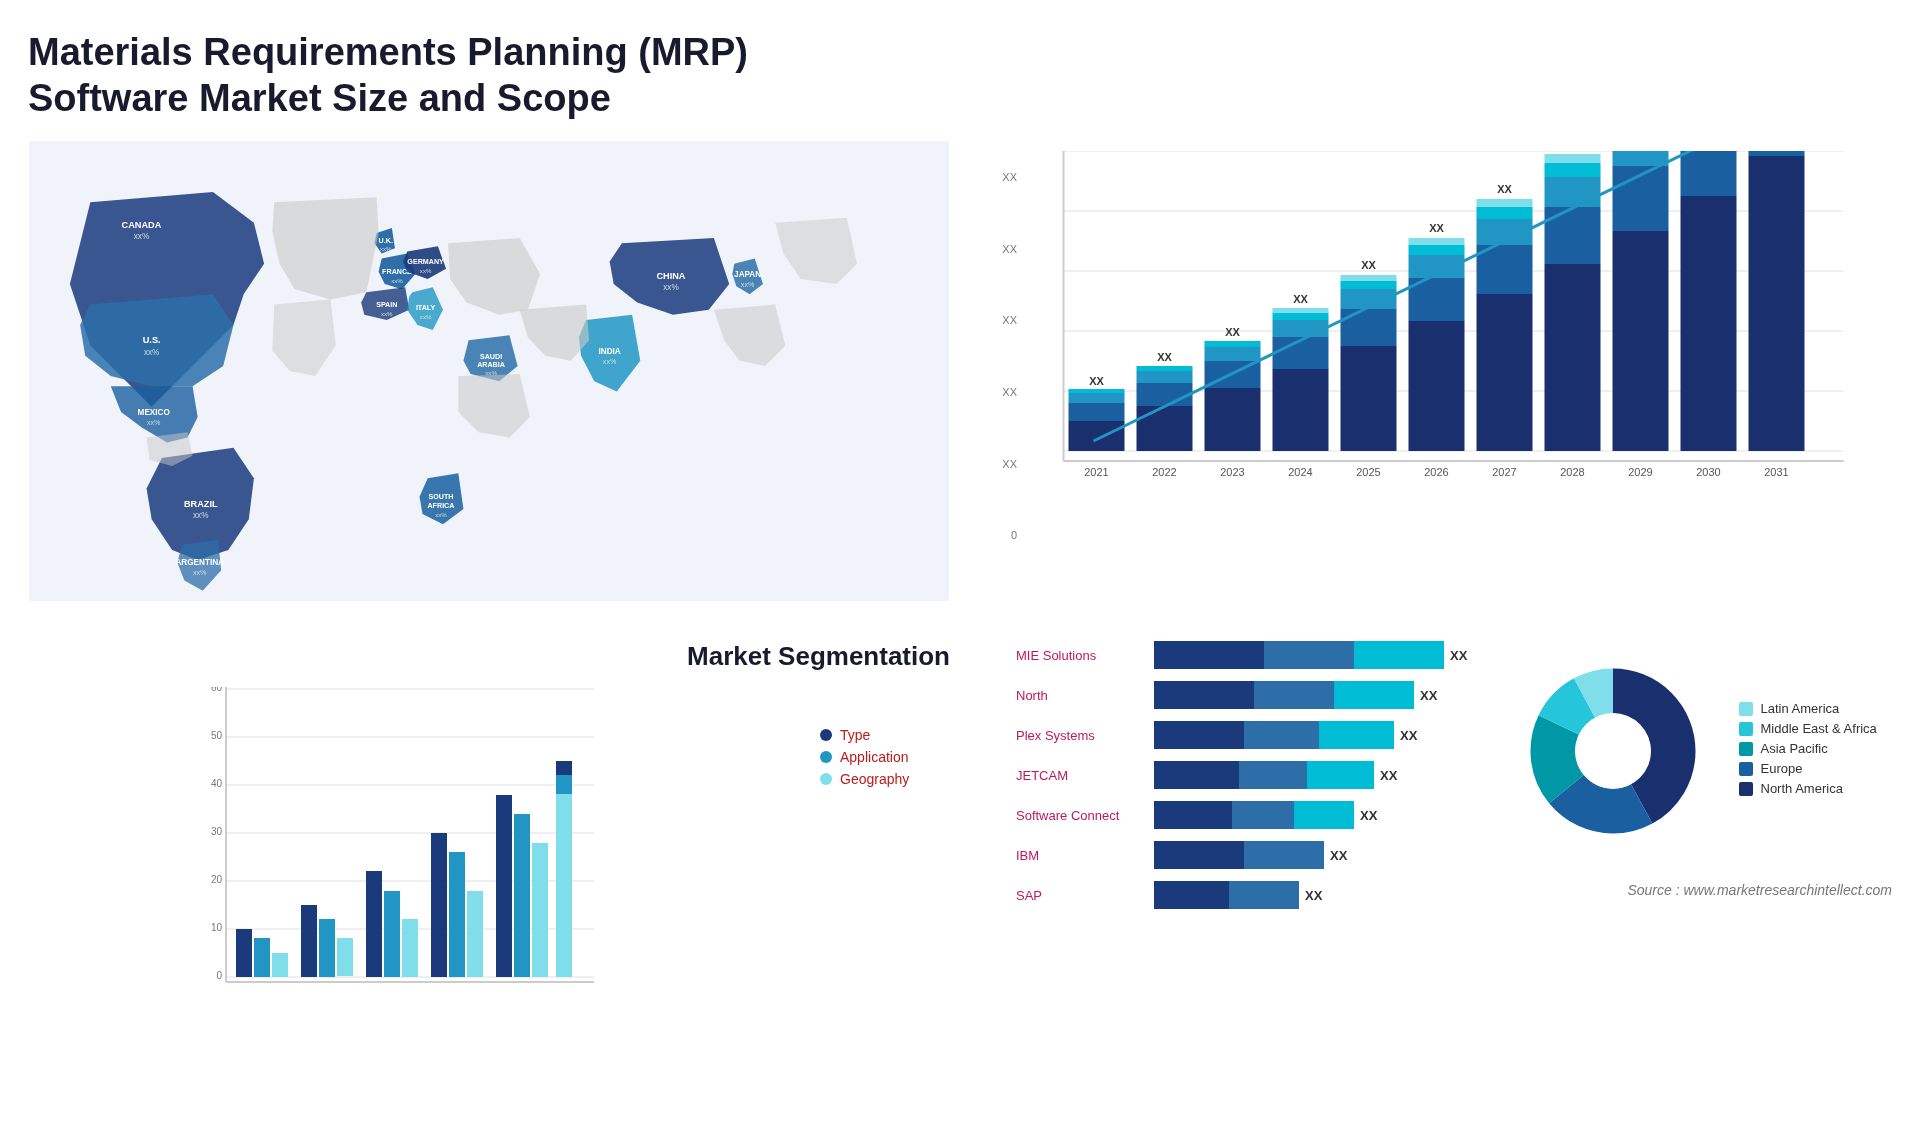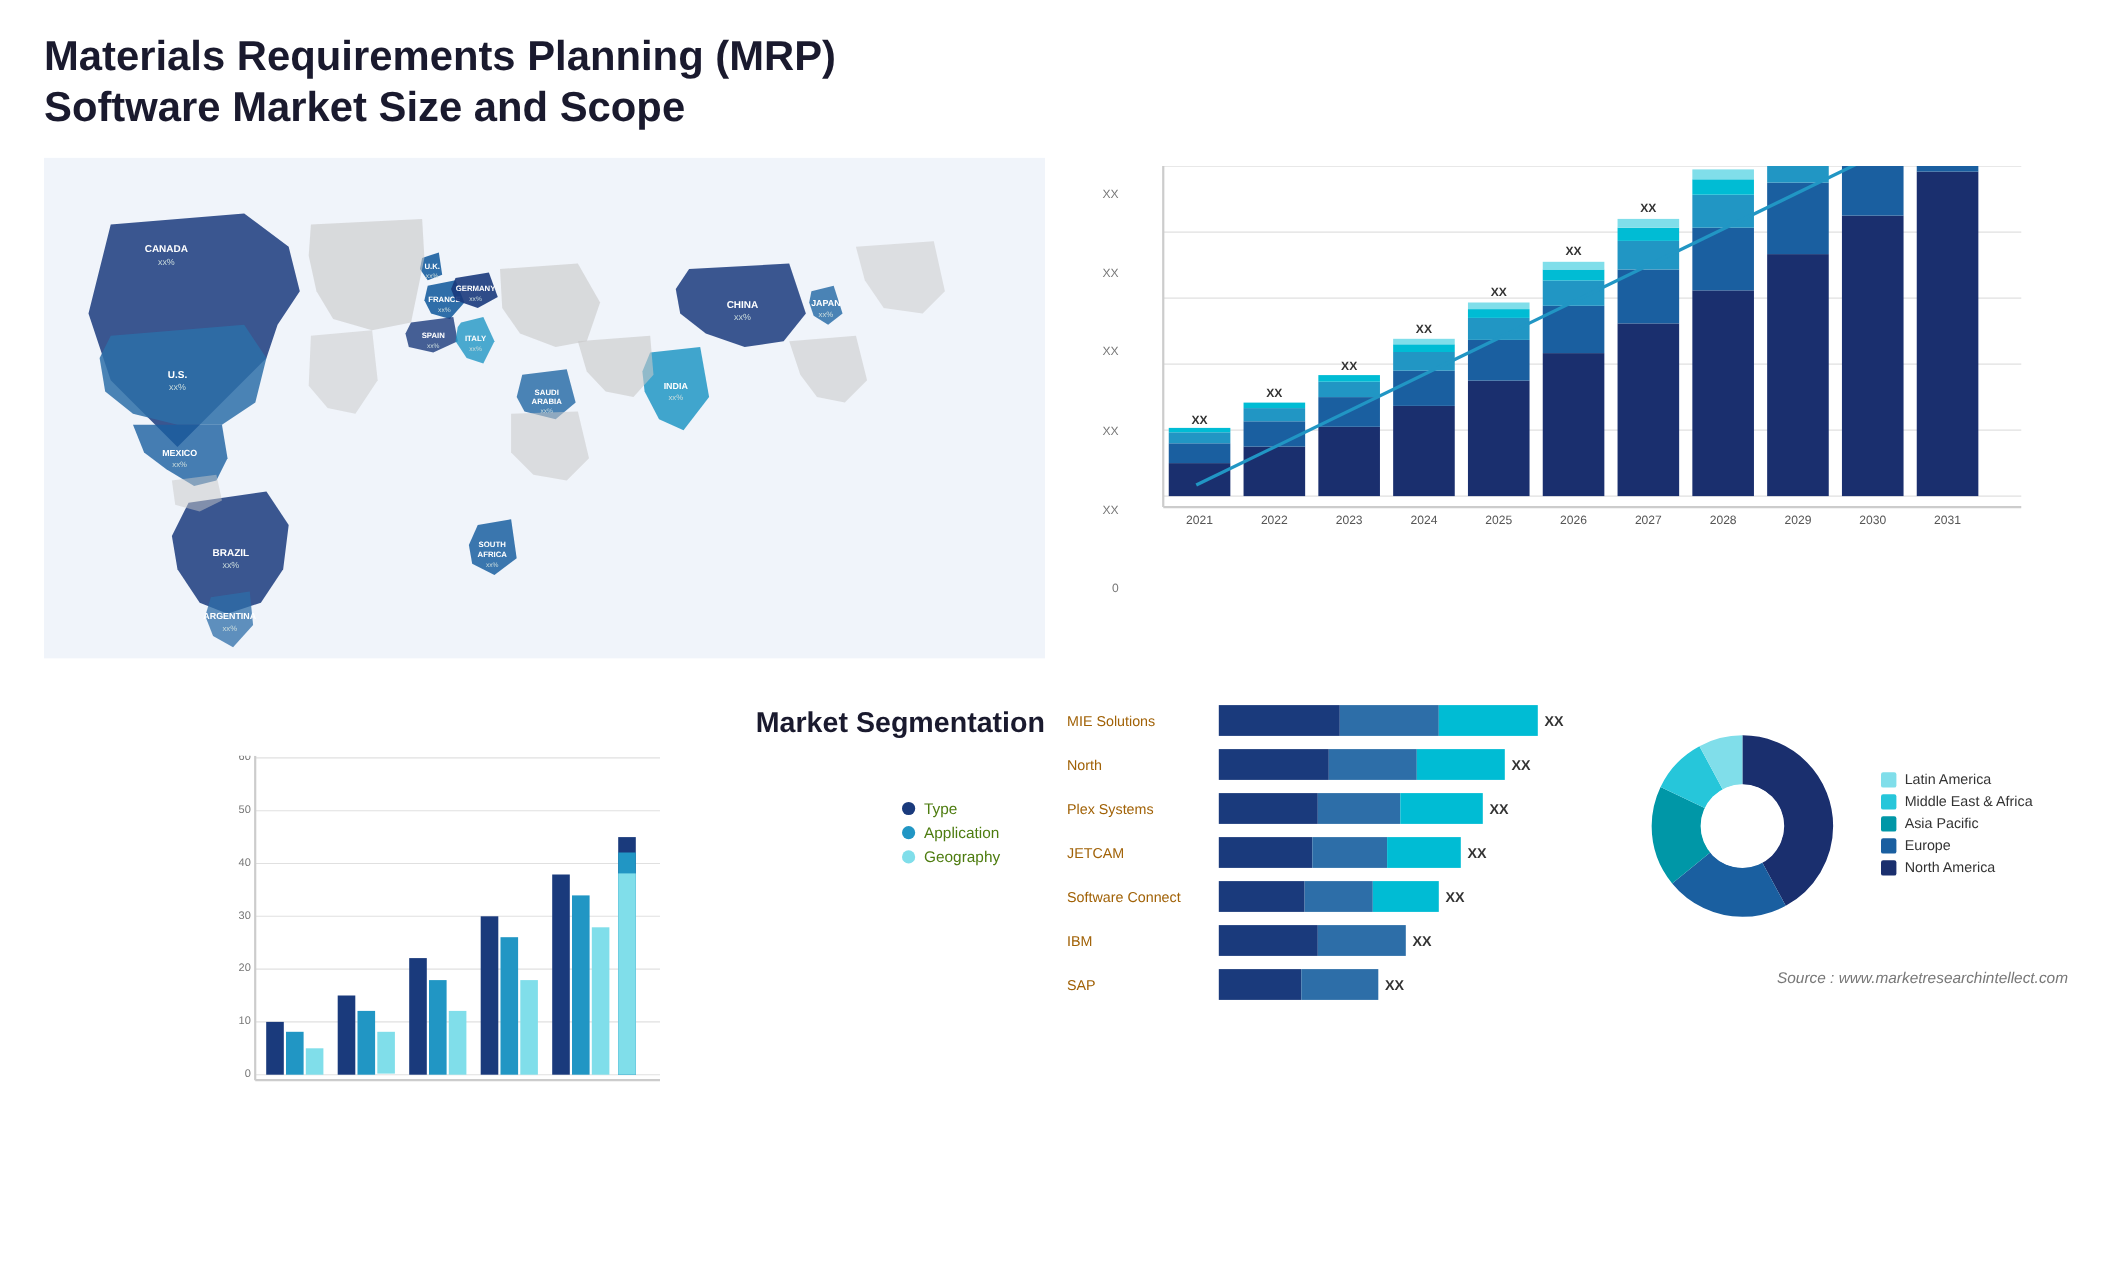--- a/index.html
+++ b/index.html
@@ -7,21 +7,21 @@
       width: 1920px;
       height: 1146px;
       background: #ffffff;
       font-family: Arial, sans-serif;
       overflow: hidden;
     }
 
     .page-container {
       width: 1920px;
       height: 1146px;
-      padding: 30px 40px;
+      padding: 30px 28px;
       position: relative;
     }
 
     
     .header {
       display: flex;
       justify-content: space-between;
       align-items: flex-start;
       margin-bottom: 20px;
     }
@@ -59,41 +59,42 @@
       margin-top: 15px;
       margin-left: 40px;
     }
 
     .legend-item {
       display: flex;
       align-items: center;
       gap: 8px;
       margin-bottom: 6px;
       font-size: 14px;
-      color: #4d7c0f;
+      color: #b91c1c;
     }
 
     .legend-dot {
       width: 12px;
       height: 12px;
       border-radius: 50%;
     }
 
     .player-row {
       display: flex;
       align-items: center;
       margin-bottom: 12px;
       gap: 8px;
     }
 
     .player-name {
       font-size: 13px;
-      color: #a16207;
+      color: #be185d;
       width: 130px;
       flex-shrink: 0;
+      margin-left: 46px;
     }
 
     .player-bar-container {
       flex: 1;
       display: flex;
       align-items: center;
       gap: 6px;
     }
 
     .player-bar {

